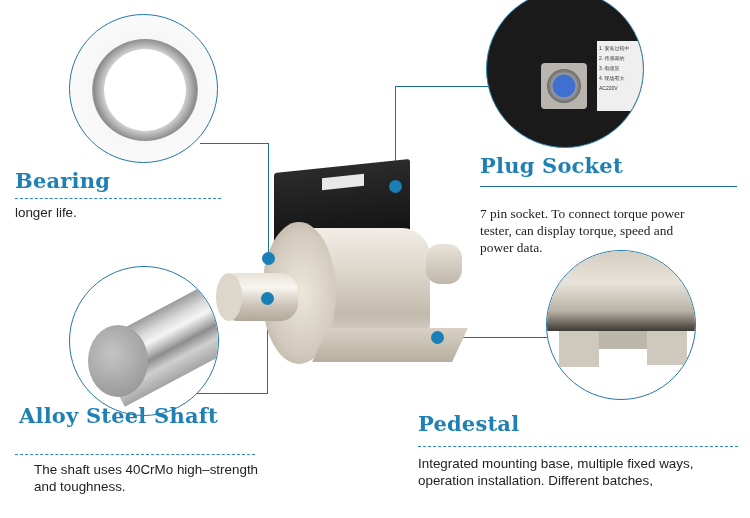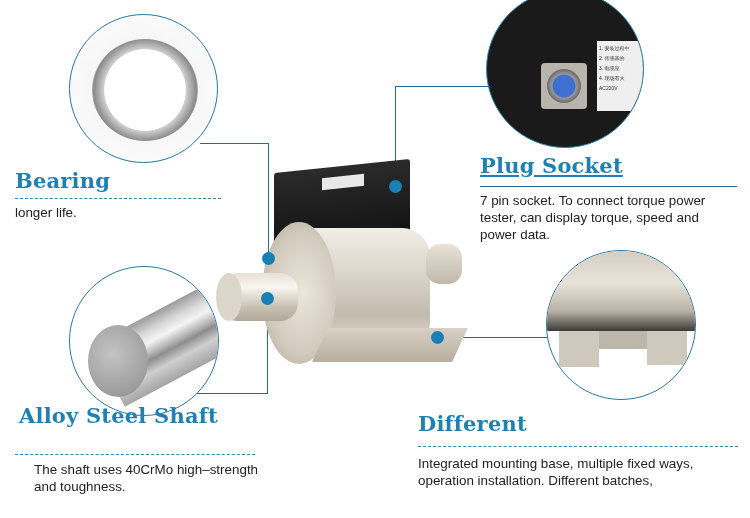--- a/index.html
+++ b/index.html
@@ -67,33 +67,33 @@
 <div class="abs dot" style="left:261px; top:292px;"></div>
 <div class="abs dot" style="left:389px; top:180px;"></div>
 <div class="abs dot" style="left:431px; top:331px;"></div>
 
 <div class="abs title" style="left:15px; top:168px;">Bearing</div>
 <div class="abs dash" style="left:15px; top:198px; width:206px;"></div>
 <div class="abs desc" style="left:15px; top:204px; width:240px;">
   <div>longer life.</div>
 </div>
 
-<div class="abs title" style="left:480px; top:153px;text-decoration:underline;">Plug Socket</div>
+<div class="abs title" style="left:480px; top:153px;">Plug Socket</div>
 <div class="abs solid" style="left:480px; top:186px; width:257px;"></div>
-<div class="abs desc" style="left:480px; top:192px; width:265px;">
+<div class="abs desc" style="left:480px; top:205px; width:265px;font-family:Liberation Serif, serif;">
   <div>7 pin socket. To connect torque power</div>
   <div>tester, can display torque, speed and</div>
   <div>power data.</div>
 </div>
 
 <div class="abs title" style="left:19px; top:403px;">Alloy Steel Shaft</div>
 <div class="abs dash" style="left:15px; top:454px; width:240px;"></div>
 <div class="abs desc" style="left:34px; top:461px; width:280px;">
   <div>The shaft uses 40CrMo high–strength</div>
   <div>and toughness.</div>
 </div>
 
-<div class="abs title" style="left:418px; top:411px;">Different</div>
+<div class="abs title" style="left:418px; top:411px;">Pedestal</div>
 <div class="abs dash" style="left:418px; top:446px; width:320px;"></div>
 <div class="abs desc" style="left:418px; top:455px; width:320px;">
   <div>Integrated mounting base, multiple fixed ways,</div>
   <div>operation installation. Different batches,</div>
 </div>
 
 </body></html>

